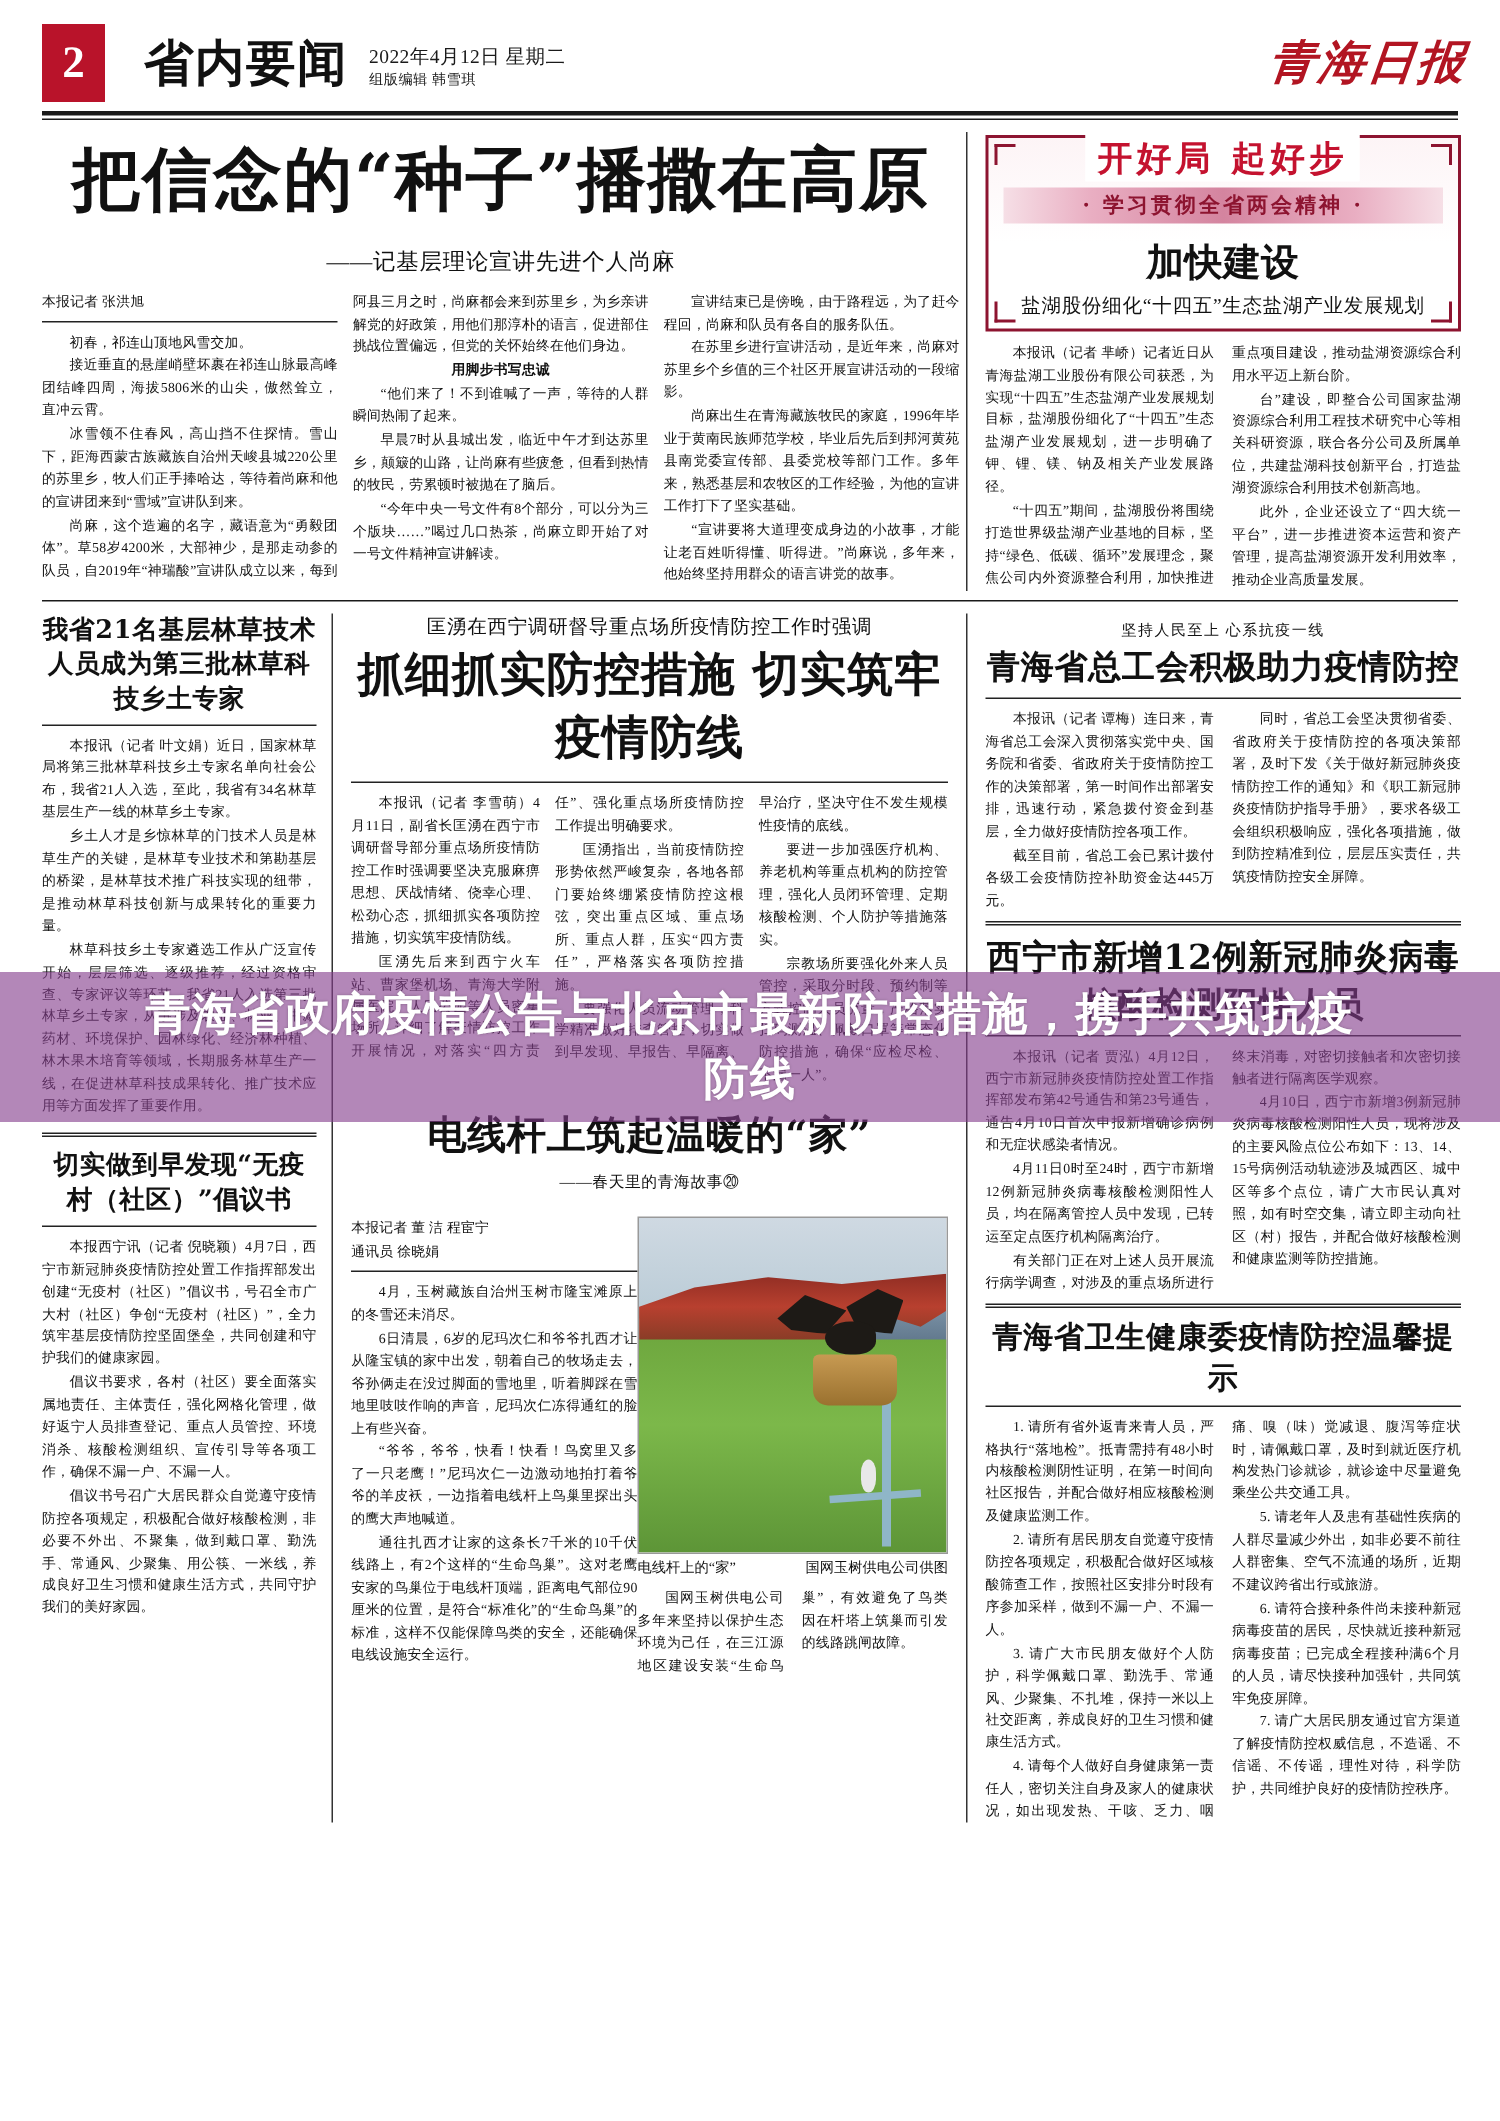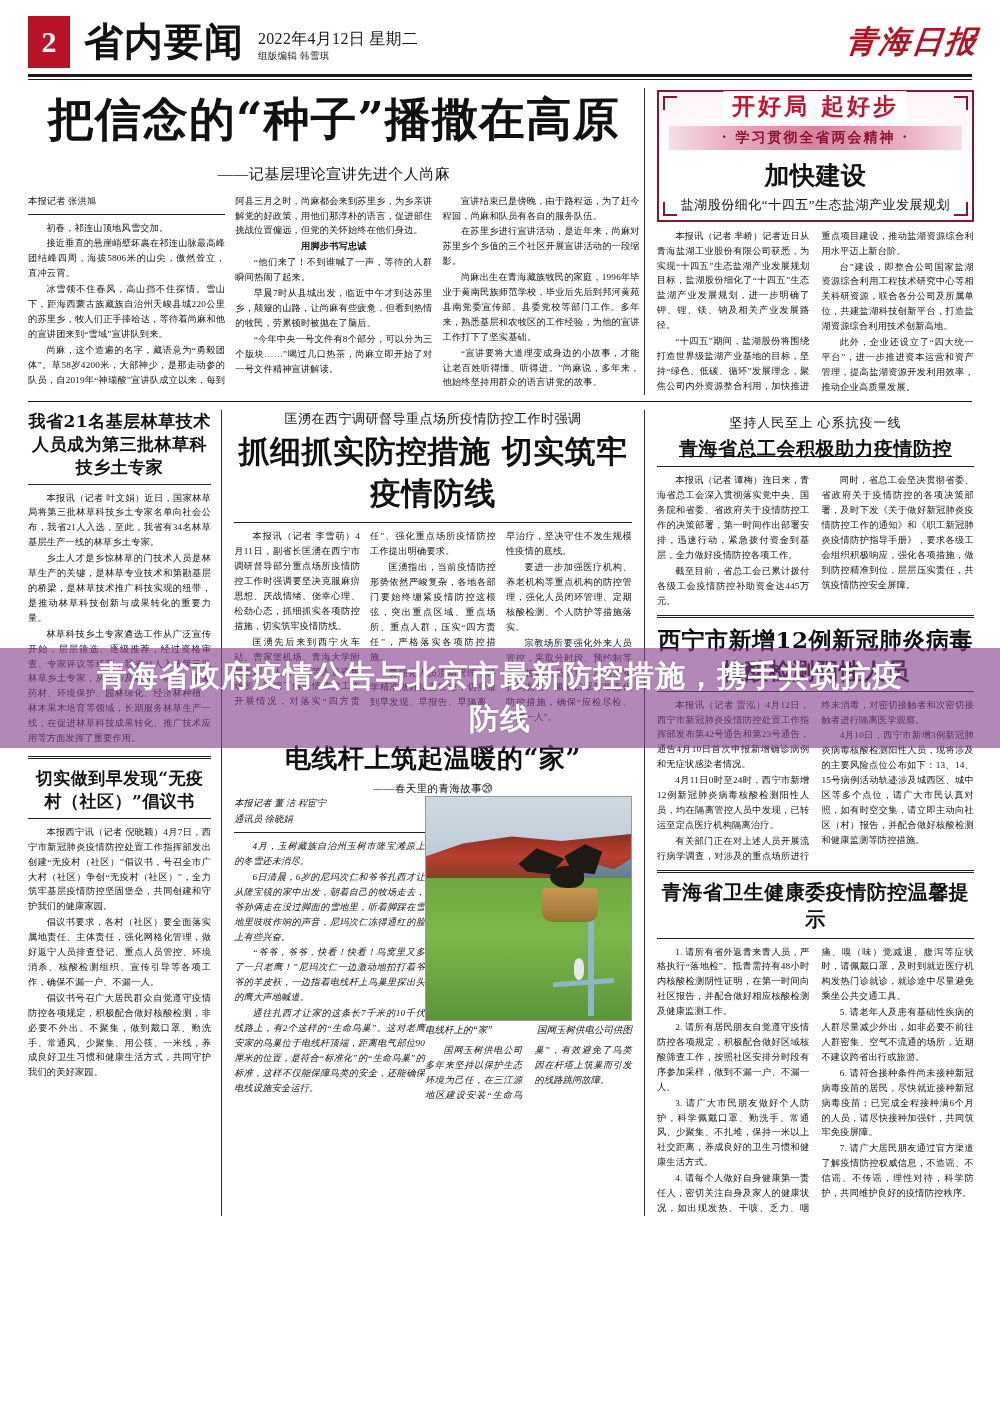--- a/index.html
+++ b/index.html
@@ -15,26 +15,26 @@
 
   
   .masthead { display: flex; align-items: center; height: 72px; padding-top: 12px; }
   .page-num {
     width: 42px; height: 52px; background: #b9132a; color: #fff;
     font-family: "Liberation Serif", serif; font-weight: bold; font-size: 30px;
     display: flex; align-items: center; justify-content: center;
     margin-left: 14px;
   }
   .section-title {
-    font-size: 39px; font-weight: bold; letter-spacing: 1px;
-    margin-left: 14px; color: #111;
+    font-size: 33px; font-weight: bold; letter-spacing: 1px;
+    margin-left: 26px; color: #111;
     font-family: "DejaVu Serif", serif;
   }
   .meta-block { margin-left: 14px; line-height: 1.45; padding-top: 6px; }
-  .meta-line { font-size: 16px; color: #1a1a1a; letter-spacing: .3px; }
+  .meta-line { font-size: 13px; color: #1a1a1a; letter-spacing: .3px; }
   .meta-line.second { font-size: 9.5px; }
   .brand {
     margin-left: auto; margin-right: 8px;
     font-size: 31px; font-weight: bold; color: #b21522;
     font-family: "DejaVu Serif", serif;
     font-style: italic; letter-spacing: 2px;
     transform: skewX(-6deg);
   }
   .rule-thick { height: 3px; background: #1a1a1a; margin: 2px 14px 0 14px; }
   .rule-thin  { height: 1px; background: #1a1a1a; margin: 2px 14px 0 14px; }
@@ -132,21 +132,21 @@
   .overlay .l1 {
     color: #ffffff; font-weight: bold; font-size: 30px; letter-spacing: 1px;
     font-family: "DejaVu Sans", sans-serif; white-space: nowrap;
     text-shadow: 0 0 2px rgba(0,0,0,.25);
   }
   .overlay .l2 {
     color: #ffffff; font-weight: bold; font-size: 30px; letter-spacing: 1px;
     font-family: "DejaVu Sans", sans-serif; margin-top: 2px;
     text-shadow: 0 0 2px rgba(0,0,0,.25);
   }
-  .mini-title { text-align: center; font-size: 13px; letter-spacing: 1px; margin: 4px 0; }
+  .mini-title { text-align: center; font-size: 10px; letter-spacing: 1px; margin: 4px 0; }
 </style>
 </head>
 <body>
 
 <div class="page">
 
   <div class="masthead">
     <div class="page-num">2</div>
     <div class="section-title">省内要闻</div>
     <div class="meta-block">
@@ -230,21 +230,21 @@
         <p class="bt">匡湧先后来到西宁火车站、曹家堡机场、青海大学附属医院、人民公园等人员密集场所，详细了解疫情防控工作开展情况，对落实“四方责任”、强化重点场所疫情防控工作提出明确要求。</p>
         <p class="bt">匡湧指出，当前疫情防控形势依然严峻复杂，各地各部门要始终绷紧疫情防控这根弦，突出重点区域、重点场所、重点人群，压实“四方责任”，严格落实各项防控措施。</p>
         <p class="bt">要强化人员流动管理，科学精准做好排查管控，切实做到早发现、早报告、早隔离、早治疗，坚决守住不发生规模性疫情的底线。</p>
         <p class="bt">要进一步加强医疗机构、养老机构等重点机构的防控管理，强化人员闭环管理、定期核酸检测、个人防护等措施落实。</p>
         <p class="bt">宗教场所要强化外来人员管控，采取分时段、预约制等方式控制人员流量，严格落实扫码测温、佩戴口罩等常态化防控措施，确保“应检尽检、不漏一人”。</p>
       </div>
 
       <div style="margin-top:16px;">
         <h2 class="head head-lg">电线杆上筑起温暖的“家”</h2>
         <div class="byline-c" style="margin-top:6px;">——春天里的青海故事⑳</div>
-        <div style="display:flex; gap:0; margin-top:0;font-style:italic;">
+        <div style="display:flex; gap:0; margin-top:16px;">
           <div style="width:48%;">
             <p class="bt noind">本报记者  董  洁    程宦宁</p>
             <p class="bt noind">通讯员    徐晓娟</p>
             <div class="hr-s"></div>
             <p class="bt">4月，玉树藏族自治州玉树市隆宝滩原上的冬雪还未消尽。</p>
             <p class="bt">6日清晨，6岁的尼玛次仁和爷爷扎西才让从隆宝镇的家中出发，朝着自己的牧场走去，爷孙俩走在没过脚面的雪地里，听着脚踩在雪地里吱吱作响的声音，尼玛次仁冻得通红的脸上有些兴奋。</p>
             <p class="bt">“爷爷，爷爷，快看！快看！鸟窝里又多了一只老鹰！”尼玛次仁一边激动地拍打着爷爷的羊皮袄，一边指着电线杆上鸟巢里探出头的鹰大声地喊道。</p>
             <p class="bt">通往扎西才让家的这条长7千米的10千伏线路上，有2个这样的“生命鸟巢”。这对老鹰安家的鸟巢位于电线杆顶端，距离电气部位90厘米的位置，是符合“标准化”的“生命鸟巢”的标准，这样不仅能保障鸟类的安全，还能确保电线设施安全运行。</p>
           </div>
           <div style="width:52%;">
@@ -271,21 +271,21 @@
               <p class="bt">国网玉树供电公司多年来坚持以保护生态环境为己任，在三江源地区建设安装“生命鸟巢”，有效避免了鸟类因在杆塔上筑巢而引发的线路跳闸故障。</p>
             </div>
           </div>
         </div>
       </div>
     </div>
 
     <div class="col-right">
 
       <div class="mini-title">坚持人民至上  心系抗疫一线</div>
-      <h2 class="head" style="font-size:19px;text-decoration:underline;">青海省总工会积极助力疫情防控</h2>
+      <h2 class="head" style="font-size:22px;">青海省总工会积极助力疫情防控</h2>
       <div class="hr-s"></div>
       <div class="body2">
         <p class="bt">本报讯（记者 谭梅）连日来，青海省总工会深入贯彻落实党中央、国务院和省委、省政府关于疫情防控工作的决策部署，第一时间作出部署安排，迅速行动，紧急拨付资金到基层，全力做好疫情防控各项工作。</p>
         <p class="bt">截至目前，省总工会已累计拨付各级工会疫情防控补助资金达445万元。</p>
         <p class="bt">同时，省总工会坚决贯彻省委、省政府关于疫情防控的各项决策部署，及时下发《关于做好新冠肺炎疫情防控工作的通知》和《职工新冠肺炎疫情防护指导手册》，要求各级工会组织积极响应，强化各项措施，做到防控精准到位，层层压实责任，共筑疫情防控安全屏障。</p>
       </div>
 
       <div class="hr-d"></div>
 
       <h2 class="head head-lg" style="font-size:23px;">西宁市新增12例新冠肺炎病毒核酸检测阳性人员</h2>

